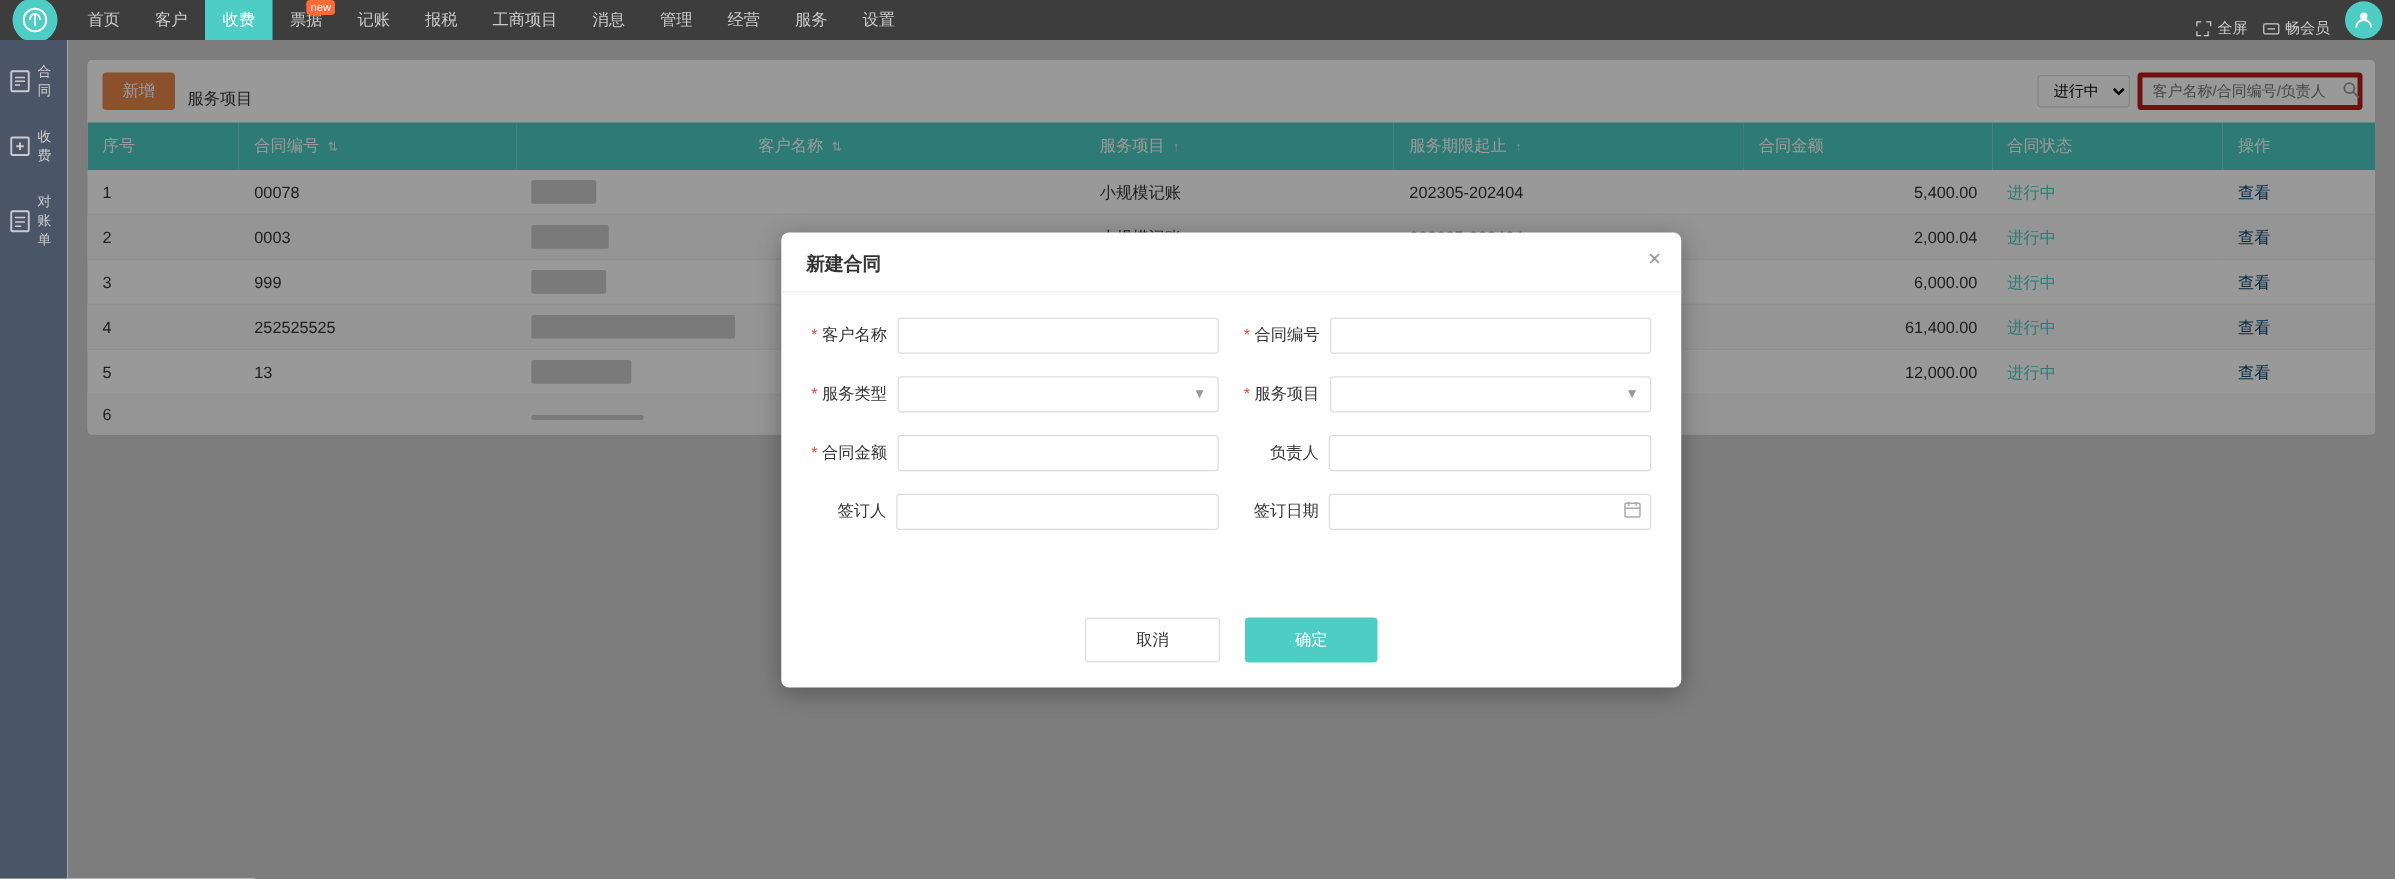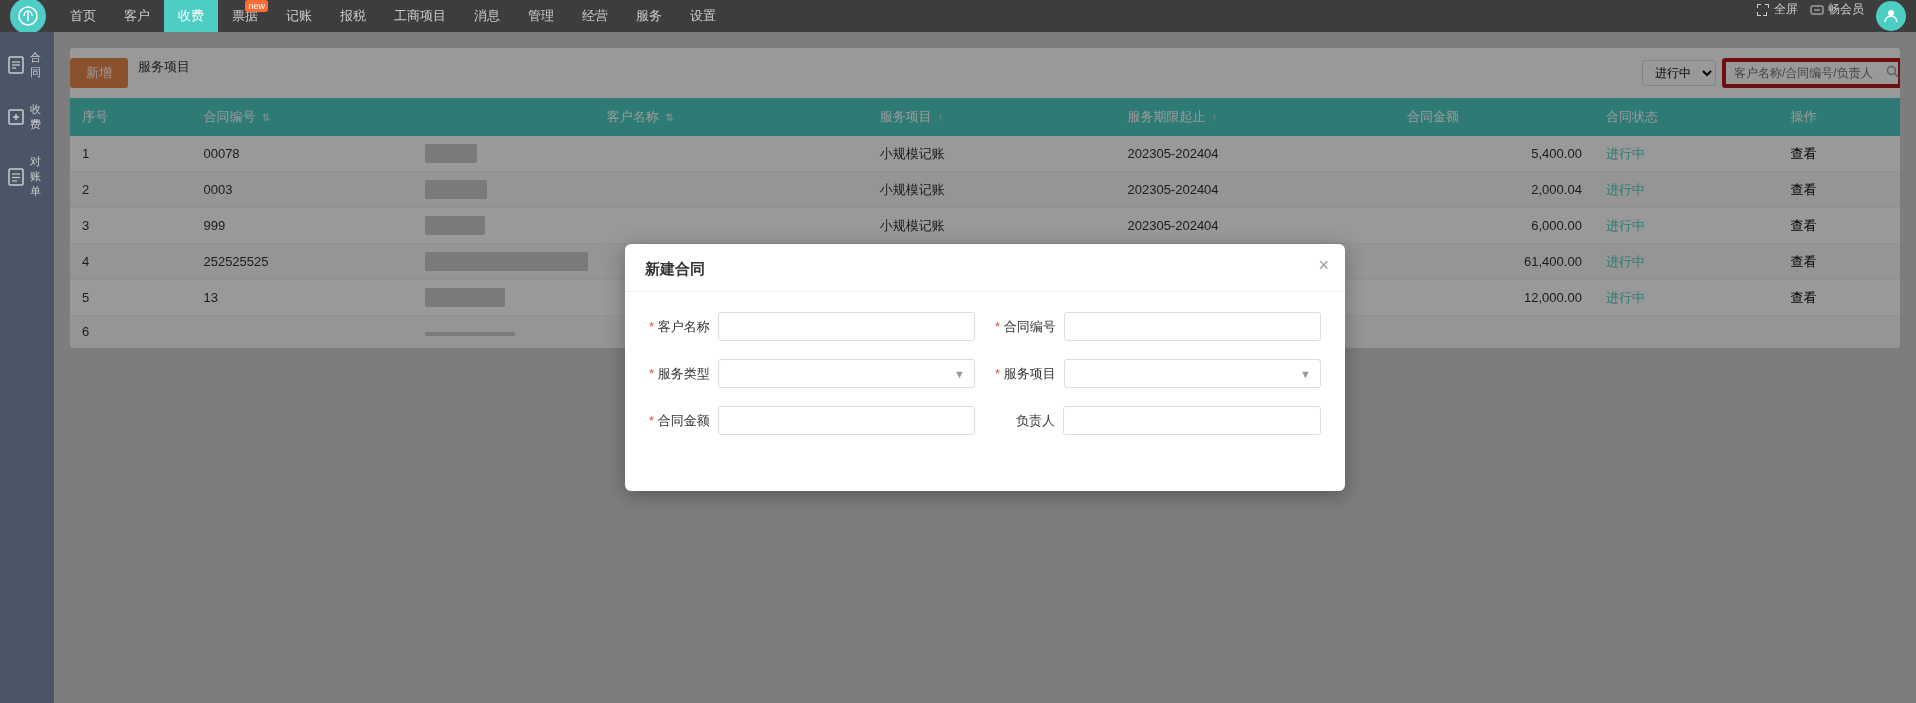--- a/index.html
+++ b/index.html
@@ -38,21 +38,21 @@
     .nav-item .new-badge {
       position: absolute;
       top: 6px; right: 4px;
       background: #ff6b35;
       color: white;
       font-size: 9px;
       padding: 1px 3px;
       border-radius: 3px;
     }
     .top-nav .right-actions {
-      display: flex; align-items: flex-start; gap: 12px;
+      display: flex; align-items: flex-end; gap: 12px;
     }
     .top-nav .right-actions span {
       color: #ccc; font-size: 12px; cursor: pointer; display: flex; align-items: center; gap: 4px;
     }
     .avatar {
       width: 30px; height: 30px; border-radius: 50%;
       background: #4ecdc4;
       display: flex; align-items: center; justify-content: center;
       color: white; font-size: 14px; cursor: pointer;
     }
@@ -103,22 +103,22 @@
     }
 
     
     .table-container {
       background: white;
       border-radius: 4px;
       overflow: hidden;
     }
     .table-toolbar {
       display: flex;
-      align-items: flex-start;
-      padding: 10px 0;
+      align-items: flex-end;
+      padding: 10px 12px;
       gap: 10px;
       background: white;
     }
     .btn-new {
       background: #e8864a;
       color: white;
       border: none;
       padding: 6px 16px;
       border-radius: 3px;
       cursor: pointer;
@@ -174,21 +174,21 @@
     .data-table tbody td {
       padding: 8px 12px;
       font-size: 13px;
       color: #333;
       border-bottom: 1px solid #f0f0f0;
     }
     .status-badge {
       color: #4ecdc4;
     }
     .action-link {
-      color: #000000;
+      color: #0c4a6e;
       cursor: pointer;
       text-decoration: none;
     }
     .sort-arrow { font-size: 10px; margin-left: 3px; color: #e0f7f7; }
 
     
     .modal-overlay {
       position: absolute;
       top: 0; left: 0; right: 0; bottom: 0;
       background: rgba(0,0,0,0.4);
@@ -553,21 +553,45 @@
             <div class="form-group">
               <label class="form-label required">合同金额</label>
               <input class="form-input" type="text" style="">
             </div>
             <div class="form-group">
               <label class="form-label">负责人</label>
               <input class="form-input" type="text" style="">
             </div>
           </div>
 
+          <div class="form-row">
+            <div class="form-group">
+              <label class="form-label">签订人</label>
+              <input class="form-input" type="text" style="">
+            </div>
+            <div class="form-group">
+              <label class="form-label">签订日期</label>
+              <div class="date-wrapper">
+                <input class="form-input" type="text" style="width: 100%; padding-right: 30px;">
+                <span class="cal-icon">
+                  <svg width="14" height="14" viewBox="0 0 14 14" fill="none">
+                      <rect x="1" y="2" width="12" height="11" rx="1" stroke="#aaa" stroke-width="1.2"></rect>
+                      <line x1="4" y1="1" x2="4" y2="4" stroke="#aaa" stroke-width="1.2"></line>
+                      <line x1="10" y1="1" x2="10" y2="4" stroke="#aaa" stroke-width="1.2"></line>
+                      <line x1="1" y1="6" x2="13" y2="6" stroke="#aaa" stroke-width="1.2"></line>
+                    </svg>
+                </span>
+              </div>
+            </div>
+          </div>
 
           <div class="form-row">
             <div style="flex:1"></div>
           </div>
         </div>
+        <div class="modal-footer">
+          <button class="btn-cancel">取消</button>
+          <button class="btn-confirm">确定</button>
+        </div>
       </div>
     </div>
   </main>
 </div>
 
 </body></html>

